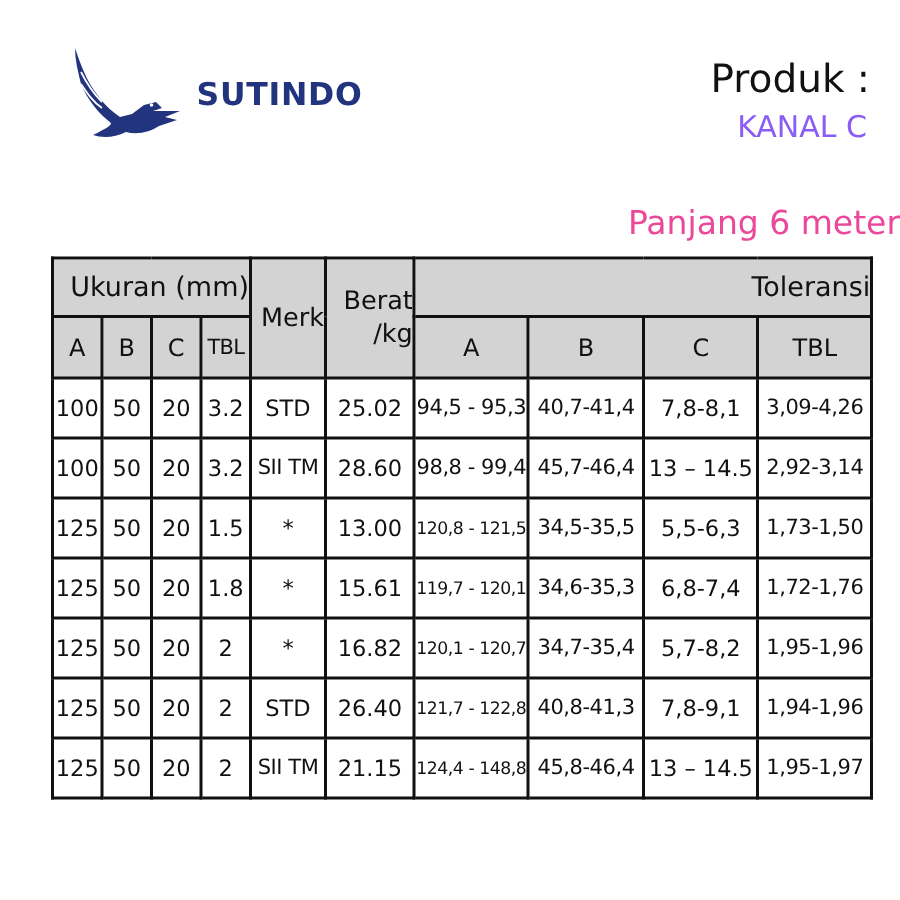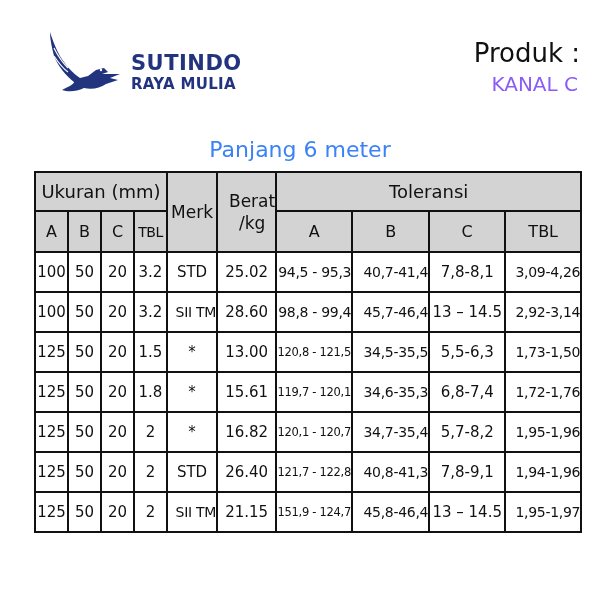--- a/index.html
+++ b/index.html
@@ -3,46 +3,45 @@
 <meta charset="utf-8">
 <style>
   html, body { margin:0; padding:0; background:#ffffff; }
   body { width:600px; height:600px; position:relative; overflow:hidden; font-family:"DejaVu Sans", sans-serif; color:#111; }
   .logo { position:absolute; left:44px; top:30px; width:200px; height:70px; }
   .logo svg { position:absolute; left:0; top:0; }
   .brand1 { position:absolute; left:131px; top:52px; font-family:"DejaVu Sans", sans-serif; font-weight:bold; font-size:21px; color:#23347f; letter-spacing:0.5px; line-height:22px; }
   .brand2 { position:absolute; left:131px; top:75px; font-family:"DejaVu Sans", sans-serif; font-weight:bold; font-size:15px; color:#23347f; letter-spacing:0.3px; line-height:18px; }
   .produk-label { position:absolute; right:20px; top:40px; font-size:26px; color:#111; line-height:26px; }
   .produk-value { position:absolute; right:22px; top:72px; font-size:20px; color:#8b5cf6; line-height:24px; }
-  .title { position:absolute; left:0; width:600px; top:136px; text-align:center; font-size:22px; line-height:28px; color:#3b82f6; }
+  .title { position:absolute; left:0; width:600px; top:136px; text-align:right; font-size:22px; line-height:28px; color:#ec4899; }
   table.spec { position:absolute; left:34px; top:171px; border-collapse:collapse; table-layout:fixed; }
   table.spec td, table.spec th { border:2px solid #111; padding:0; text-align:center; vertical-align:middle; font-weight:normal; white-space:nowrap; overflow:hidden; }
   table.spec th { background:#d3d3d3; font-size:18px; }
-  table.spec tr.h1 th { height:37px; }
+  table.spec tr.h1 th { height:37px;text-align:right; }
   table.spec tr.h2 th { height:39px; }
   table.spec th.merk, table.spec th.berat { font-size:17px; line-height:22px; }
   table.spec td { height:38px; font-size:15px; background:#fff; }
   table.spec td.small { font-size:11.5px; letter-spacing:-0.3px; }
-  table.spec td.mid { font-size:14px; letter-spacing:-0.3px;text-align:right; }
+  table.spec td.mid { font-size:14px; letter-spacing:-0.3px; }
   table.spec th.sub { font-size:16px; }
   table.spec th.sub-sm { font-size:14px; letter-spacing:-0.5px; }
 </style>
 </head>
 <body>
 
 <div class="logo">
   <svg width="80" height="66" viewBox="0 0 80 66">
     <path d="M6 2 C10 14 14 24 20 32 C24 38 30 44 36 48 L44 46 L52 40 L60 38 L64 42 L58 44 L76 44 L66 48 L74 50 L62 54 C56 58 48 60 40 58 C32 62 24 62 18 60 C26 56 30 54 30 52 C22 46 14 36 10 26 C8 18 6 10 6 2 Z" fill="#23347f"></path>
     <path d="M12 10 C16 20 20 28 26 34" stroke="#ffffff" stroke-width="1.2" fill="none"></path>
     <path d="M10 18 C14 26 18 32 24 38" stroke="#ffffff" stroke-width="1.2" fill="none"></path>
     <path d="M10 26 C14 32 18 38 24 42" stroke="#ffffff" stroke-width="1.2" fill="none"></path>
     <circle cx="57" cy="40" r="1.2" fill="#ffffff"></circle>
   </svg>
   <div class="brand1" style="left:87px;top:22px;text-align:center;">SUTINDO</div>
-  <div class="brand2" style="left:87px;top:45px;">RAYA MULIA</div>
 </div>
 
 <div class="produk-label">Produk :</div>
 <div class="produk-value">KANAL C</div>
 
 <div class="title">Panjang 6 meter</div>
 
 <table class="spec">
   <colgroup>
     <col style="width:33px">
@@ -145,19 +144,19 @@
     <td>7,8-9,1</td>
     <td class="mid">1,94-1,96</td>
   </tr>
   <tr>
     <td>125</td>
     <td>50</td>
     <td>20</td>
     <td>2</td>
     <td class="mid">SII TM</td>
     <td>21.15</td>
-    <td class="small">151,9 - 124,7</td>
+    <td class="small">124,4 - 148,8</td>
     <td class="mid">45,8-46,4</td>
     <td>13 – 14.5</td>
     <td class="mid">1,95-1,97</td>
   </tr>
 </tbody>
   </table>
 
 </body></html>

